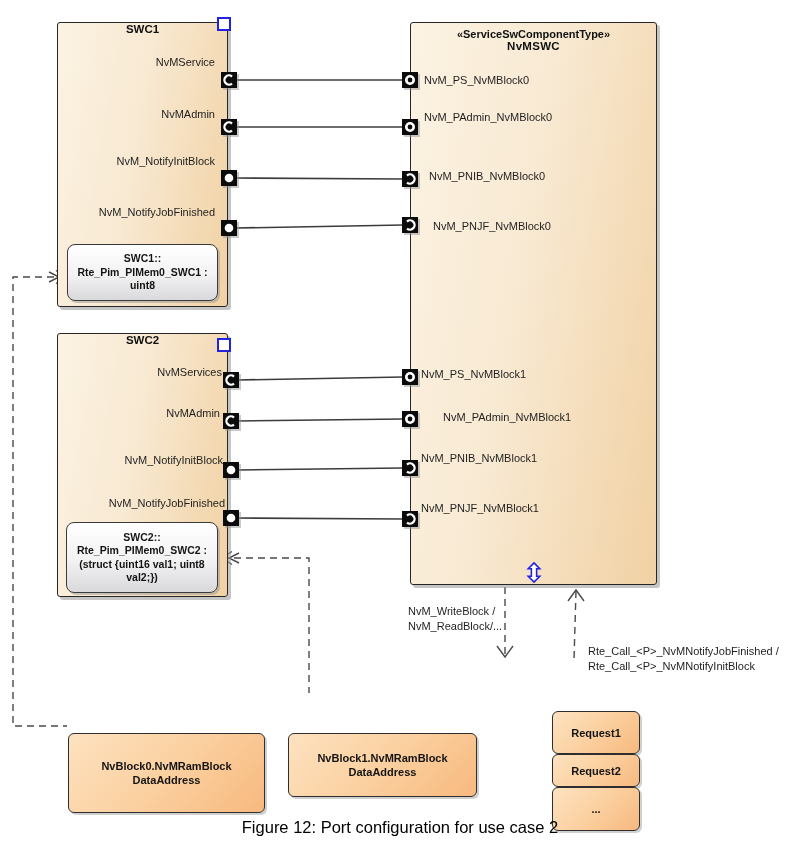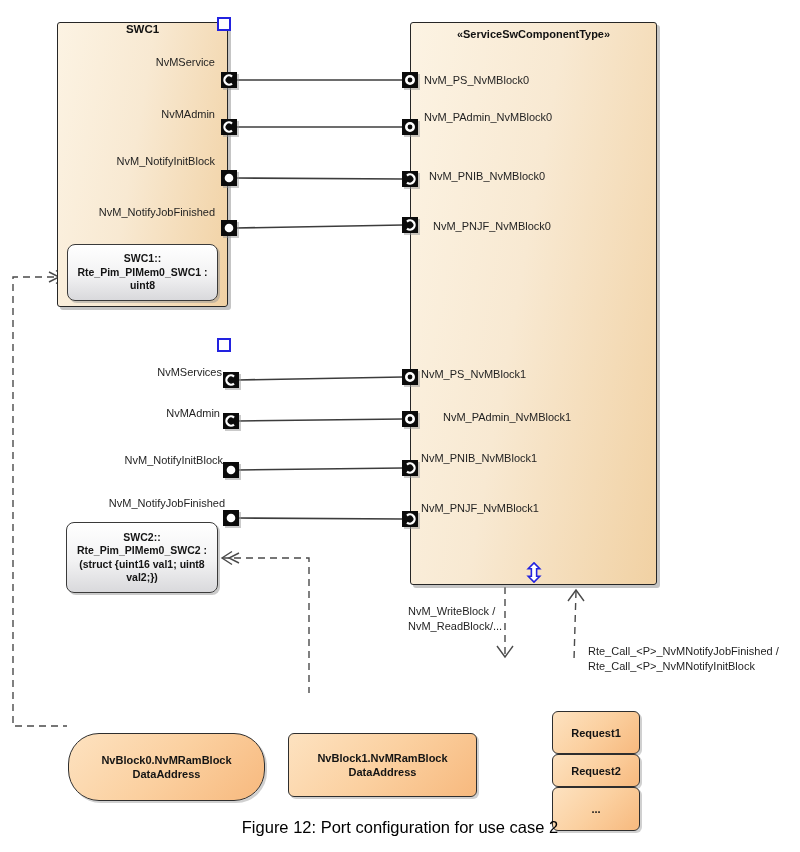--- a/index.html
+++ b/index.html
@@ -92,37 +92,41 @@
   <div class="comp" style="left:57px;top:22px;width:171px;height:285px;">
     <div class="comp-title">SWC1</div>
   </div>
   <div class="corner-badge" style="left:217px;top:17px;"></div>
   <div class="pim" style="left:67px;top:244px;width:151px;height:57px;">
     <div>SWC1::</div>
     <div>Rte_Pim_PIMem0_SWC1 :</div>
     <div>uint8</div>
   </div>
 
+  <div class="comp" style="left:57px;top:333px;width:171px;height:264px;">
+    <div class="comp-title">SWC2</div>
+  </div>
   <div class="corner-badge" style="left:217px;top:338px;"></div>
   <div class="pim" style="left:66px;top:522px;width:152px;height:71px;">
     <div>SWC2::</div>
     <div>Rte_Pim_PIMem0_SWC2 :</div>
     <div>(struct {uint16 val1; uint8</div>
     <div>val2;})</div>
   </div>
 
   <div class="comp" style="left:410px;top:22px;width:247px;height:563px;">
     <div class="stereo">«ServiceSwComponentType»</div>
+    <div class="stereo-name">NvMSWC</div>
   </div>
 
   <svg class="sync-icon" width="16" height="21" viewBox="0 0 15 20">
     <path d="M7.5,0.8 L13,6.5 L10,6.5 L10,13.5 L13,13.5 L7.5,19.2 L2,13.5 L5,13.5 L5,6.5 L2,6.5 Z" fill="#ffffff" stroke="#2222e0" stroke-width="1.5" stroke-linejoin="miter"></path>
   </svg>
 
-  <div class="inner-box" style="left:68px;top:694px;width:197px;height:68px;border-radius:31px;">
+  <div class="inner-box" style="left:68px;top:694px;width:197px;height:80px;">
     <div>NvBlock0.NvMRamBlock</div>
     <div>DataAddress</div>
   </div>
   <div class="inner-box" style="left:288px;top:694px;width:189px;height:64px;">
     <div>NvBlock1.NvMRamBlock</div>
     <div>DataAddress</div>
   </div>
   <div class="inner-box" style="left:552px;top:672px;width:88px;height:43px;">
     <div>Request1</div>
   </div>

